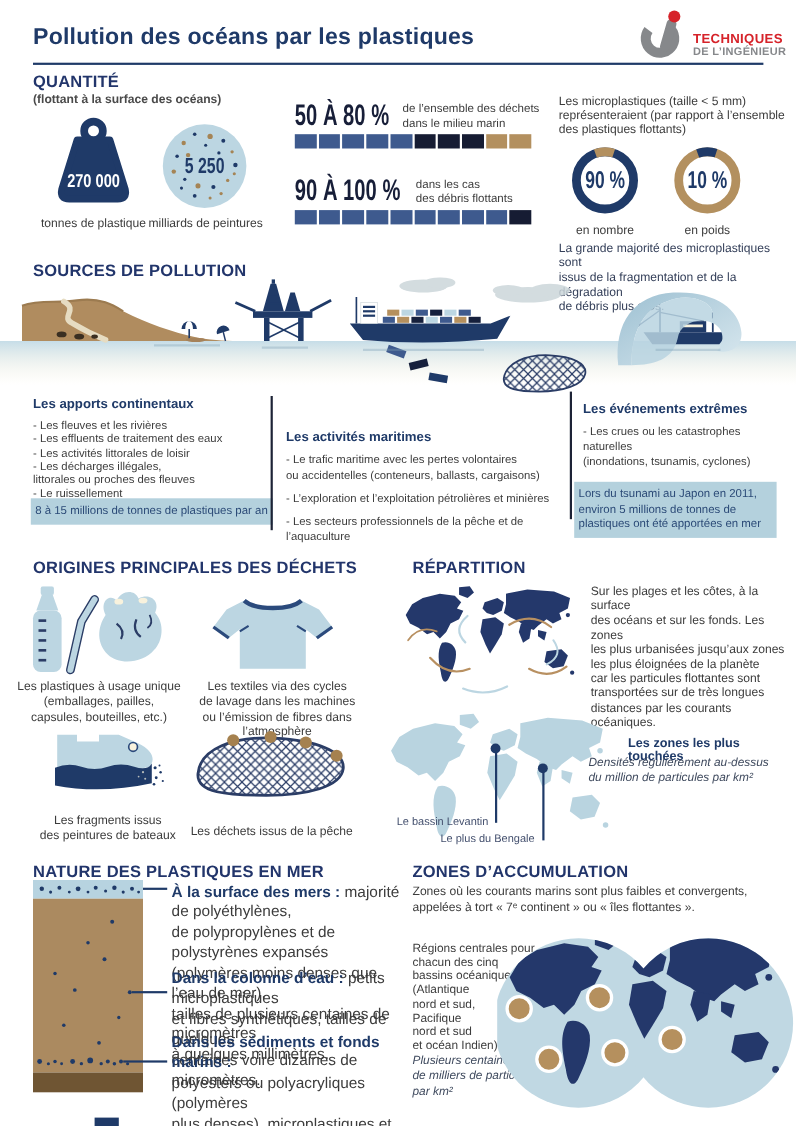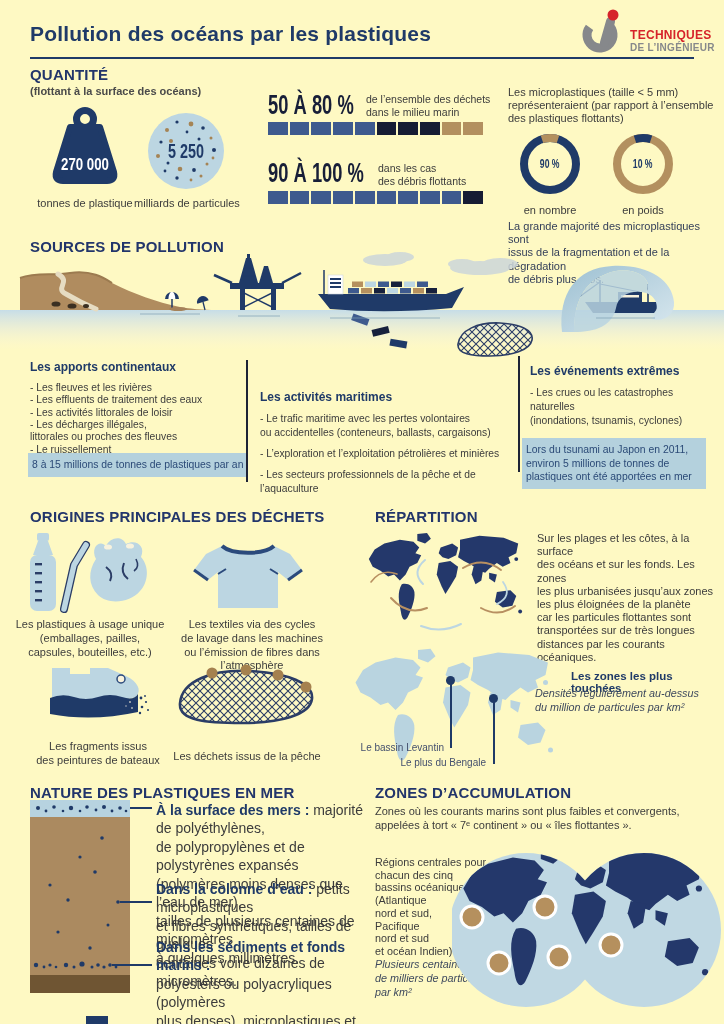--- a/index.html
+++ b/index.html
@@ -1,16 +1,16 @@
 <!DOCTYPE html>
 <html><head>
 <meta charset="utf-8">
 <style>
   html,body{margin:0;padding:0;background:#e8e4d4;}
-  .page{position:relative;width:724px;height:1024px;background:#fef9c3;overflow:hidden;
+  .page{position:relative;width:724px;height:1024px;background:#ffffff;overflow:hidden;
         font-family:"Liberation Sans","DejaVu Sans",sans-serif;color:#3c3c3c;}
   .abs{position:absolute;}
   .title{font-size:21px;font-weight:bold;color:#1f3a68;letter-spacing:.2px;}
   .logo-t1{font-size:12px;font-weight:bold;color:#d6232a;letter-spacing:.3px;line-height:1.1;}
   .logo-t2{font-size:10px;font-weight:bold;color:#86888b;letter-spacing:.3px;line-height:1.2;}
   .rule{height:2px;background:#1f3a68;}
   .sec-h{font-size:15px;font-weight:bold;color:#22356b;letter-spacing:.2px;white-space:nowrap;}
   .sub{font-size:11px;color:#4a4a4a;font-weight:bold;}
   .cap{font-size:11px;color:#3c3c3c;text-align:center;line-height:1.25;}
   .prel{white-space:pre-line;}
@@ -18,21 +18,21 @@
   .bignum{font-size:27px;font-weight:bold;color:#171e38;line-height:1;}
   .statdesc{font-size:10.5px;color:#3c3c3c;line-height:1.25;}
   .segbar{width:215px;height:13px;display:flex;gap:2px;}
   .seg{flex:1;}
   .seg-blue{background:#3e5a8e;}
   .seg-dark{background:#161c33;}
   .seg-tan{background:#b3905f;}
   .donut{width:66px;height:66px;}
   .donut svg{position:absolute;left:0;top:0;}
   .donut-value{position:absolute;left:0;top:0;width:66px;height:66px;display:flex;align-items:center;justify-content:center;
-               font-size:12px;font-weight:bold;color:#1f3a68;}
+               font-size:22px;font-weight:bold;color:#1f3a68;}
   .donut-value .cond{transform:scaleX(.72);transform-origin:center;}
   .col-title{font-size:12px;font-weight:bold;color:#1f3a68;margin-bottom:8px;}
   .col-item{font-size:10.3px;line-height:1.2;color:#3c3c3c;}
   .col-item.sp{margin-bottom:7px;line-height:1.35;}
   .box{background:#b4d1dd;color:#2b4a77;font-size:10.4px;line-height:1.3;padding:5px 4px;text-align:left;}
   .vdiv{width:2px;background:#1d2336;}
   .map-label{font-size:10px;color:#44506e;white-space:nowrap;}
   .zones-title{font-size:11.5px;font-weight:bold;color:#1f3a68;margin-left:36px;}
   .italic-note{font-size:10.8px;font-style:italic;color:#3f4a5e;line-height:1.3;}
   .nat-block{font-size:14px;line-height:1.32;color:#3c3c3c;white-space:pre-line;}
@@ -121,21 +121,21 @@
         <circle cx="18" cy="59" r="1.4" fill="#1f3a68"></circle>
           <circle cx="54" cy="64" r="1.5" fill="#a58455"></circle>
         <circle cx="30" cy="66" r="1.7" fill="#1f3a68"></circle>
           <circle cx="44" cy="68" r="1.4" fill="#a58455"></circle>
       </g>
     </svg>
     <div class="donut-value" style="width:78px;height:78px;font-size:20px">
       <span class="cond">5 250</span>
     </div>
   </div>
-  <div class="abs cap" style="left:117px;top:197px;width:140px">milliards de particules</div>
+  <div class="abs cap" style="left:117px;top:197px;width:140px">milliards de peintures</div>
 
   <div class="abs bignum" style="left:268px;top:92px"><span class="cond">50 À 80 %</span></div>
   <div class="abs statdesc prel" style="left:366px;top:93px">de l’ensemble des déchets
 dans le milieu marin</div>
   <div class="abs segbar" style="left:268px;top:122px">
       <div class="seg seg-blue"></div>
       <div class="seg seg-blue"></div>
       <div class="seg seg-blue"></div>
       <div class="seg seg-blue"></div>
       <div class="seg seg-blue"></div>

